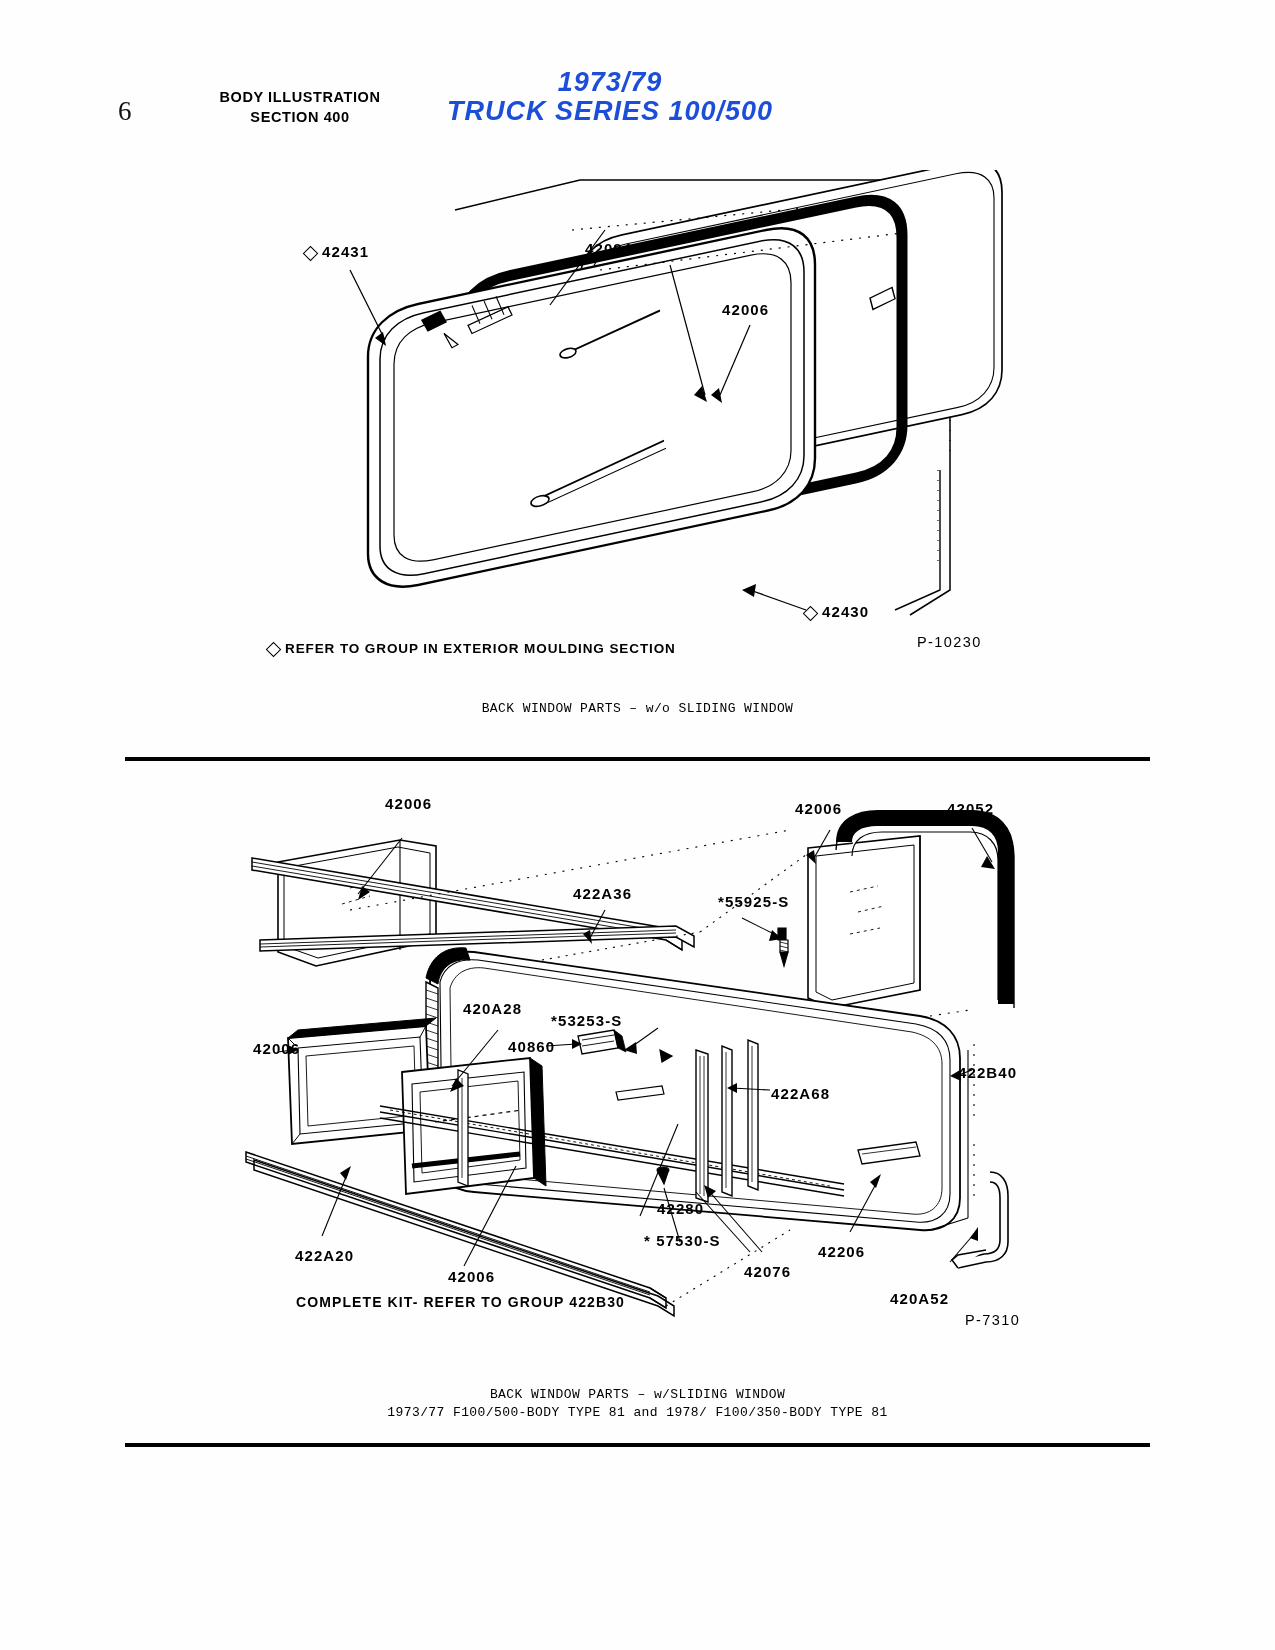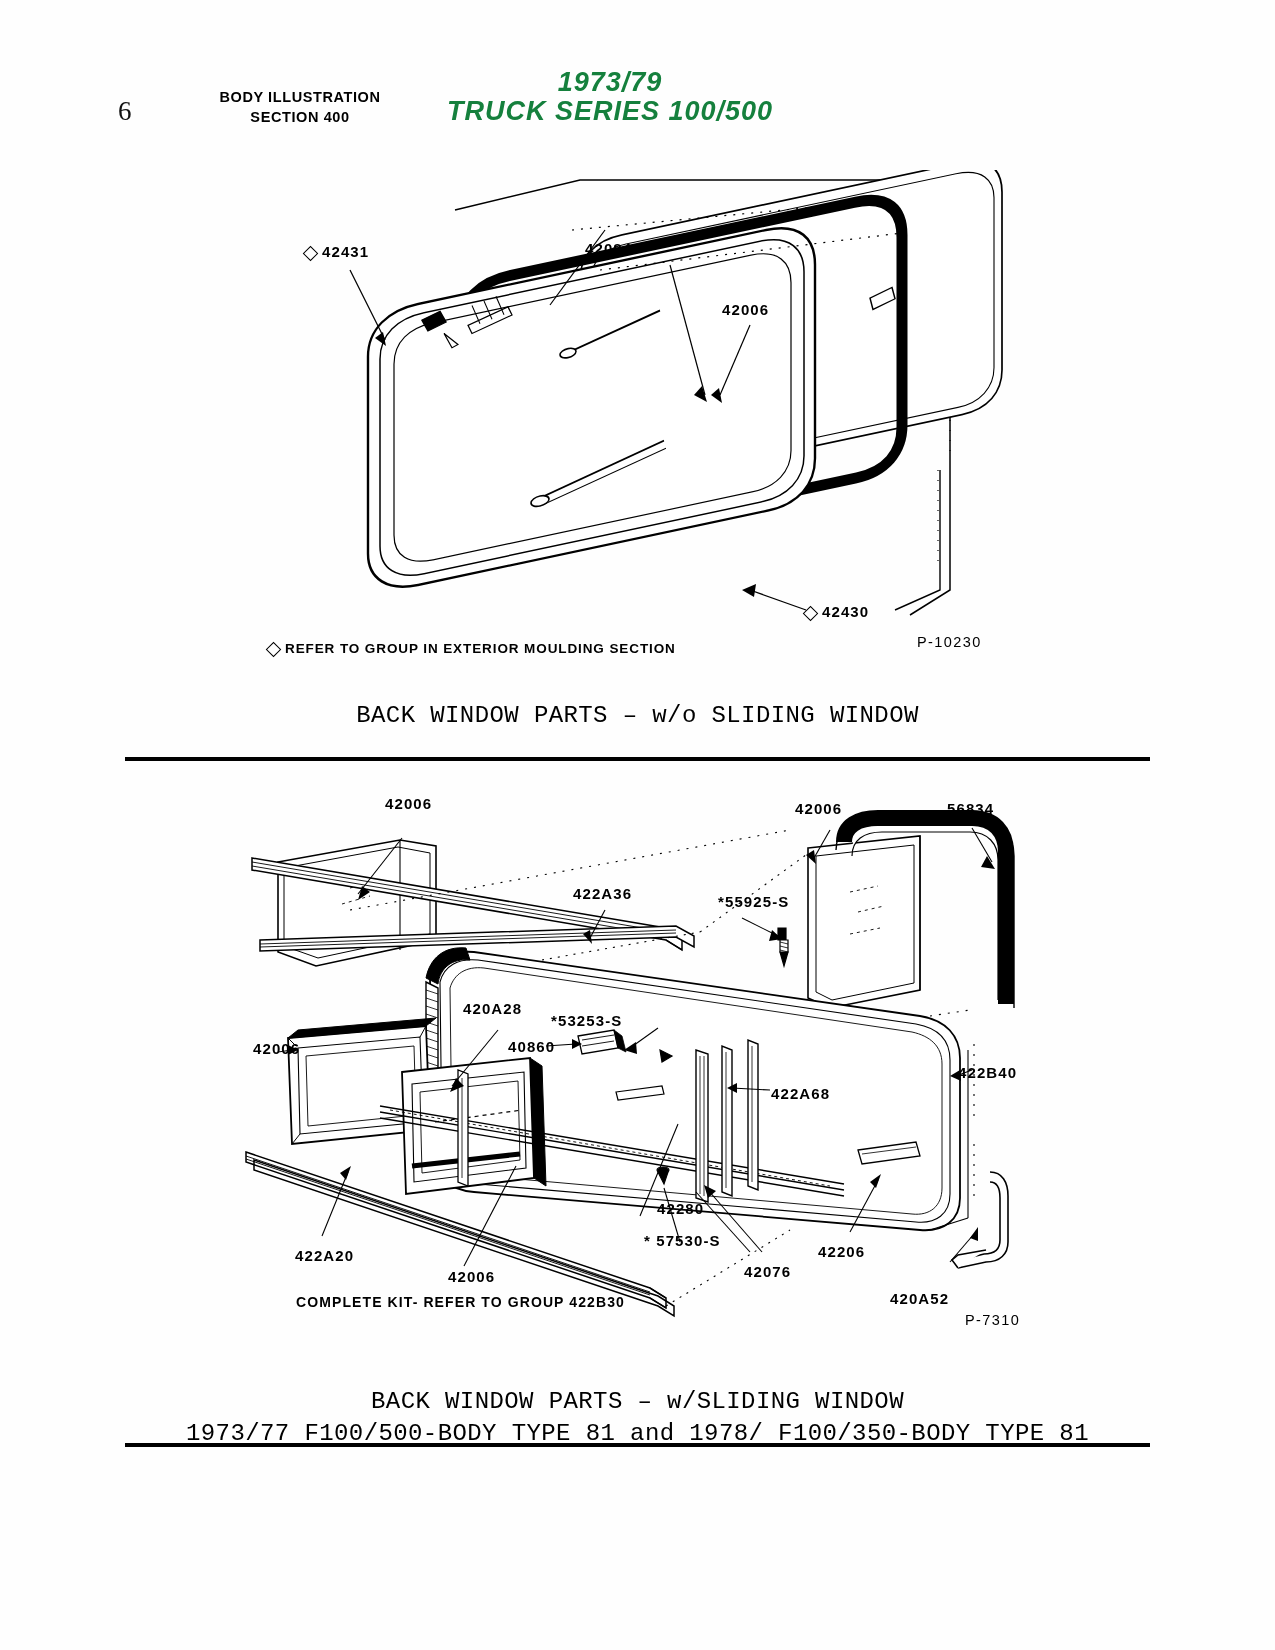--- a/index.html
+++ b/index.html
@@ -45,21 +45,21 @@
   }
   .title-block {
     position: absolute;
     left: 430px;
     top: 68px;
     width: 360px;
     text-align: center;
     font-family: "Liberation Sans", sans-serif;
     font-weight: bold;
     font-style: italic;
-    color: #15803d;
+    color: #1d4ed8;
   }
   .title-l1 {
     font-size: 27px;
     letter-spacing: 1px;
     line-height: 1.05;
   }
   .title-l2 {
     font-size: 27px;
     letter-spacing: 1px;
     line-height: 1.12;
@@ -99,21 +99,21 @@
     white-space: nowrap;
   }
 
   
   .caption {
     position: absolute;
     left: 0;
     width: 1275px;
     text-align: center;
     font-family: "Liberation Mono", monospace;
-    font-size: 24px;
+    font-size: 13px;
     letter-spacing: 0.4px;
     line-height: 1.35;
     color: #000;
   }
   .rule {
     position: absolute;
     background: #000;
   }
 
   svg { display: block; }
@@ -503,21 +503,21 @@
       <path d="M234 466 L286 366" stroke-width="1.1"></path>
 
       <path d="M436 506 L560 430" stroke-width="1.1" stroke-dasharray="2 6"></path>
       <path d="M312 160 L470 132" stroke-width="1.1" stroke-dasharray="2 6"></path>
       <path d="M470 132 L580 52" stroke-width="1.1" stroke-dasharray="2 6"></path>
     </svg>
   </div>
 
   <div class="lbl" style="left:385px; top:795px;">42006</div>
   <div class="lbl" style="left:795px; top:800px;">42006</div>
-  <div class="lbl" style="left:947px; top:800px;">56834</div>
+  <div class="lbl" style="left:947px; top:800px;">42052</div>
   <div class="lbl" style="left:573px; top:885px;">422A36</div>
   <div class="lbl" style="left:718px; top:893px;">*55925-S</div>
   <div class="lbl" style="left:463px; top:1000px;">420A28</div>
   <div class="lbl" style="left:551px; top:1012px;">*53253-S</div>
   <div class="lbl" style="left:508px; top:1038px;">40860</div>
   <div class="lbl" style="left:253px; top:1040px;">42006</div>
   <div class="lbl" style="left:958px; top:1064px;">422B40</div>
   <div class="lbl" style="left:771px; top:1085px;">422A68</div>
   <div class="lbl" style="left:657px; top:1200px;">42280</div>
   <div class="lbl" style="left:644px; top:1232px;">* 57530-S</div>

